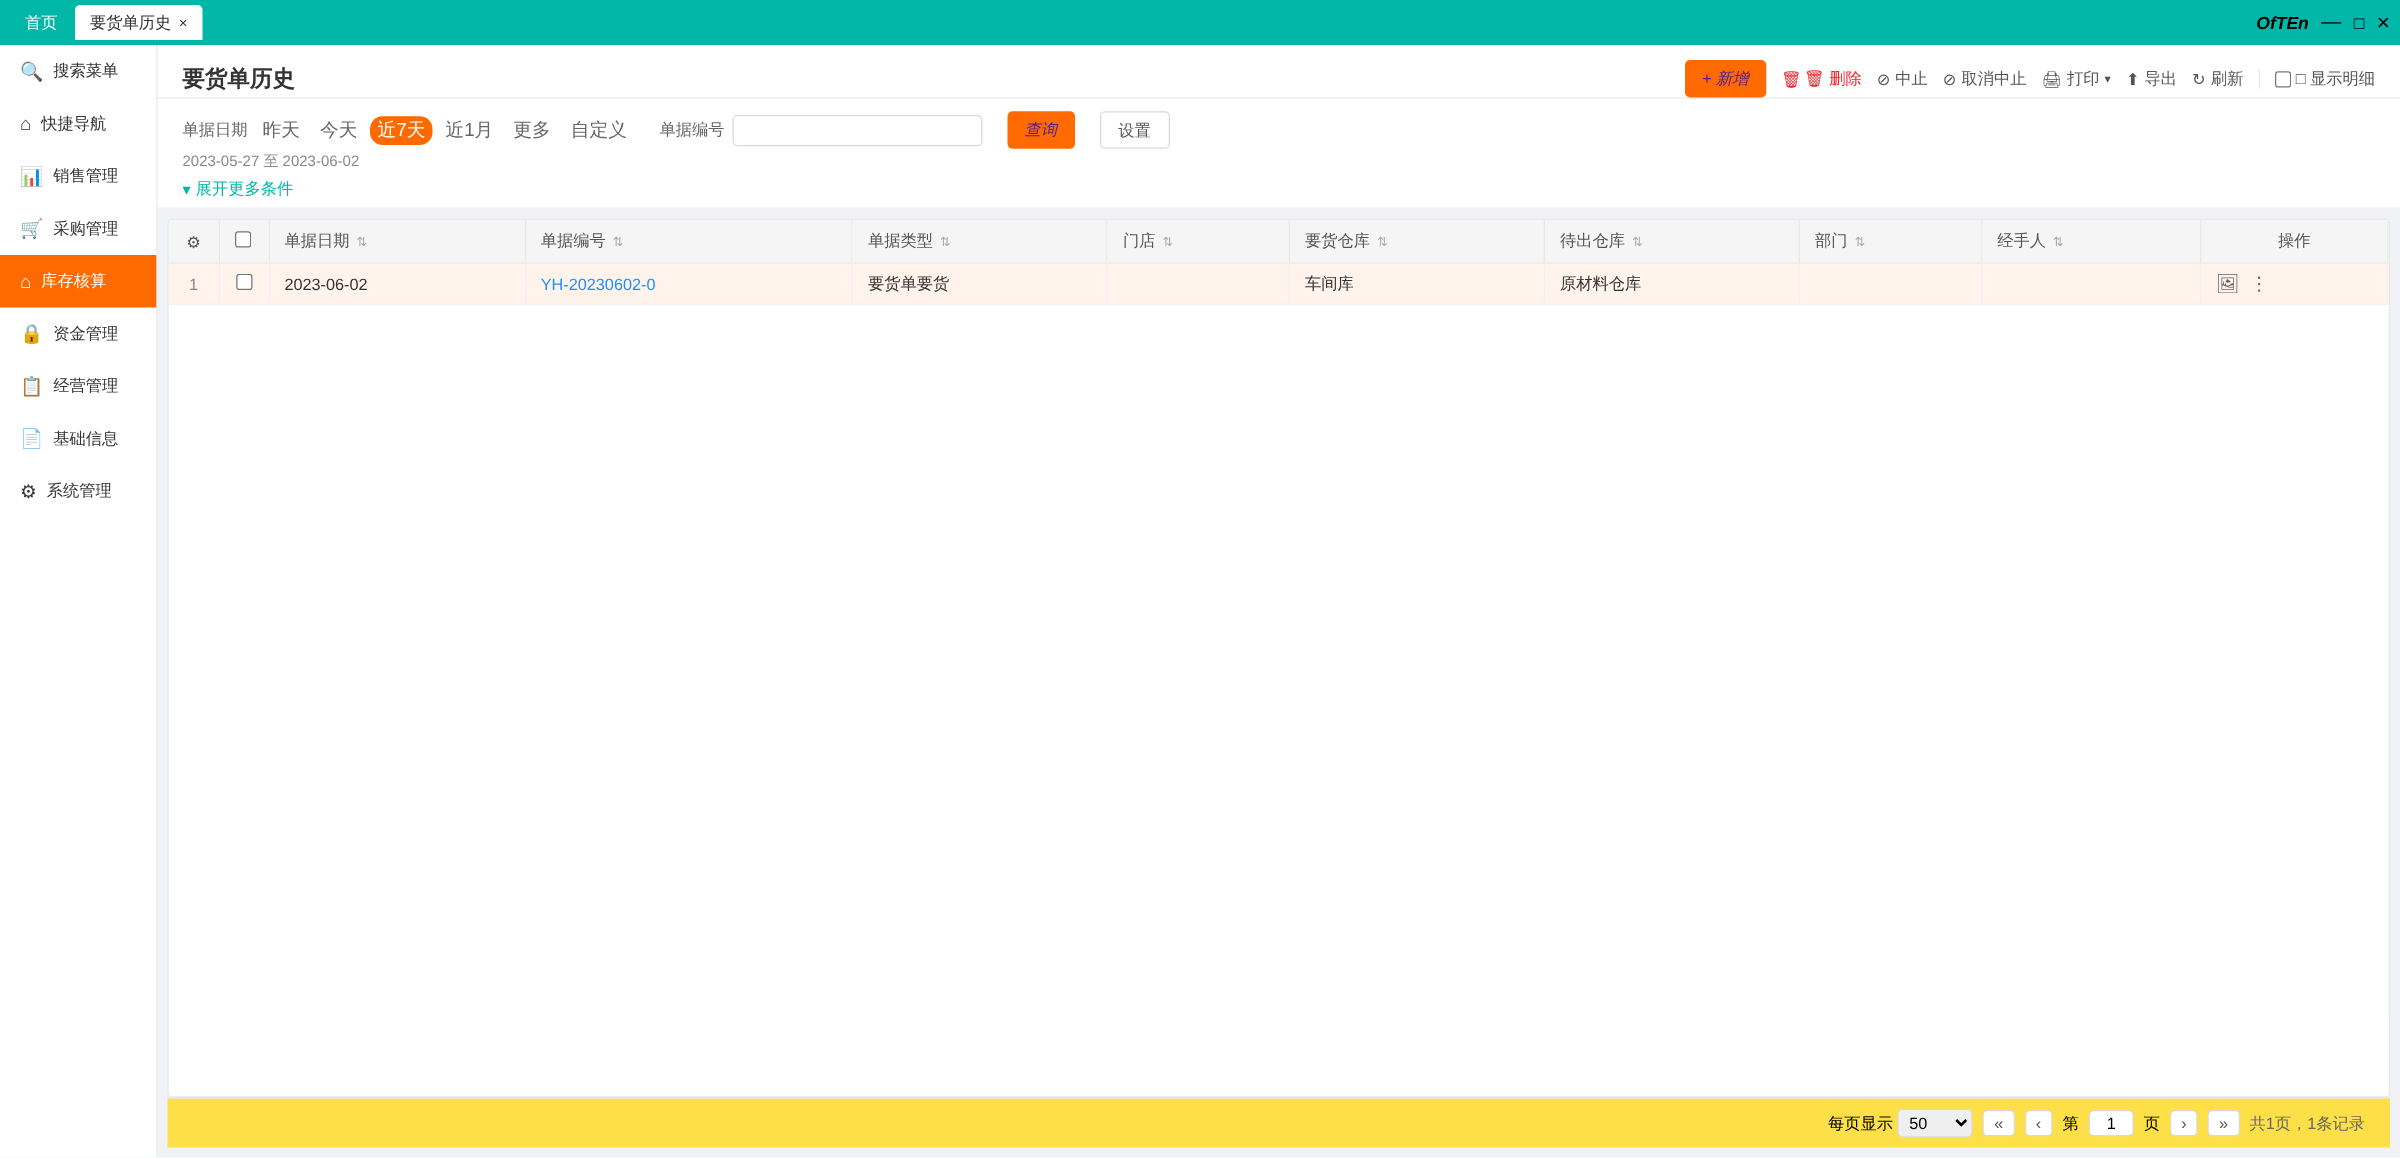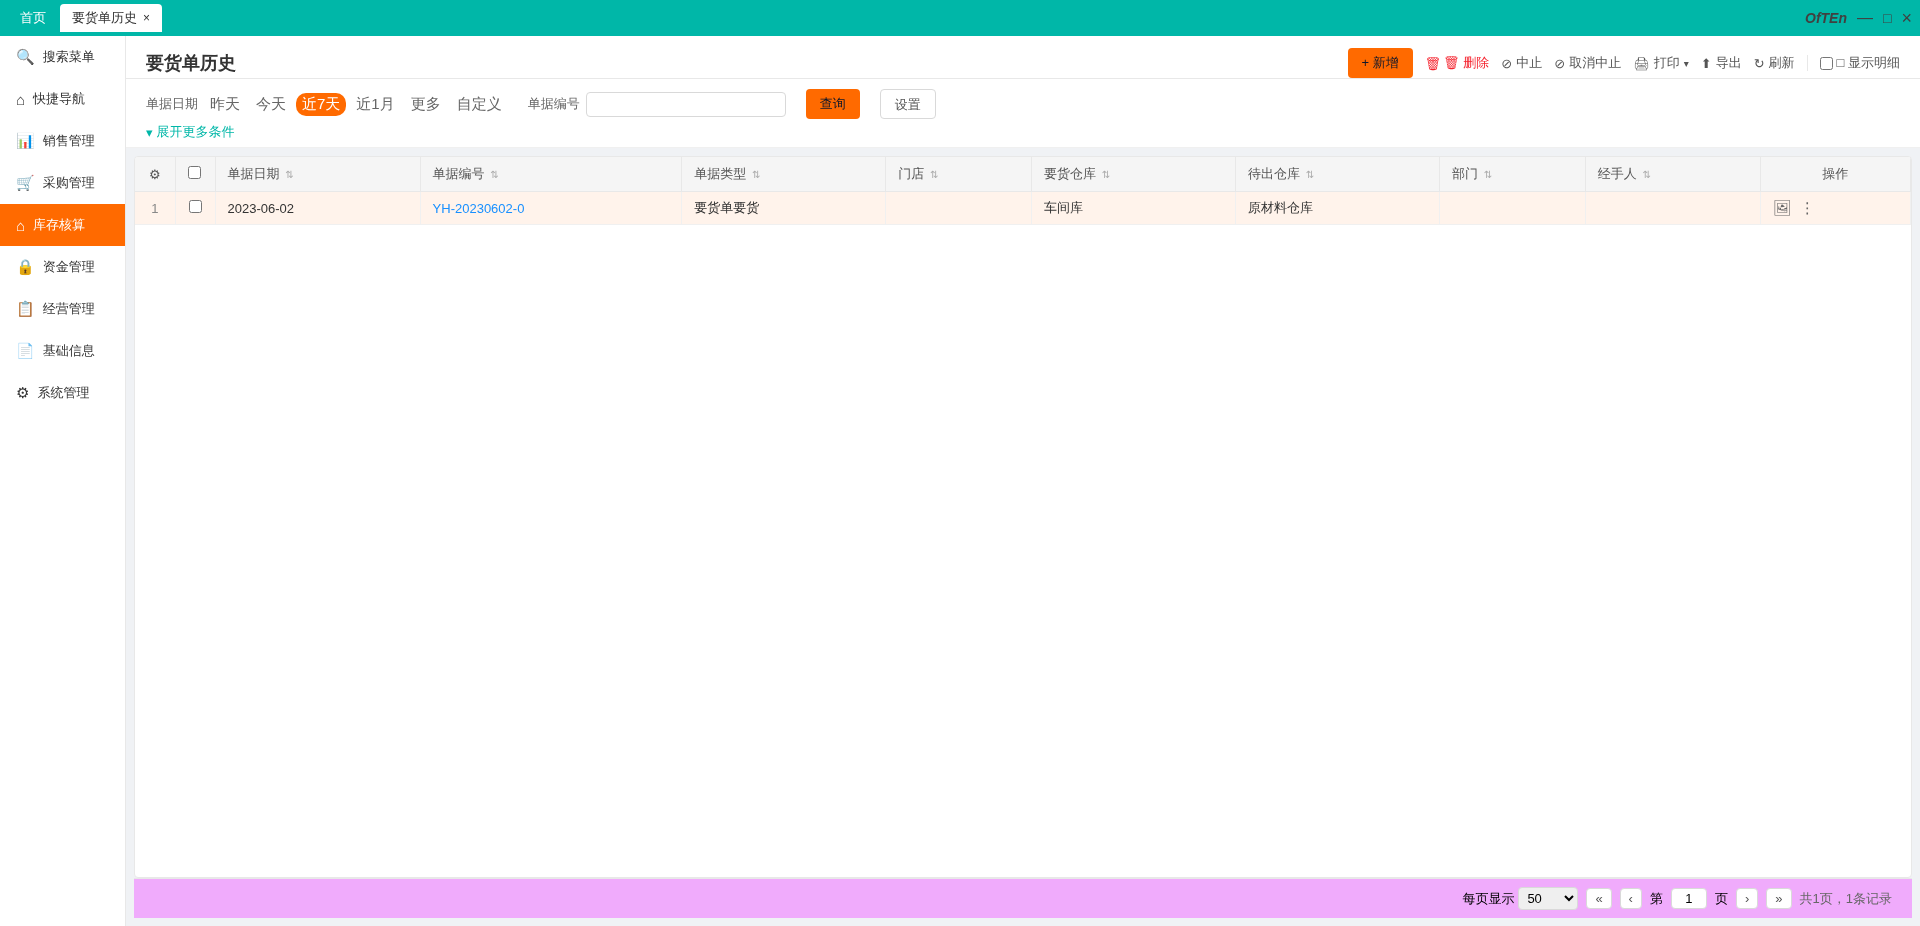--- a/index.html
+++ b/index.html
@@ -31,21 +31,21 @@
     .tab-item.active {
       background: #fff;
       color: #333;
     }
     .tab-item .close-icon { margin-left: 6px; font-size: 12px; cursor: pointer; }
     .top-bar-right {
       margin-left: auto;
       display: flex;
       align-items: center;
       gap: 10px;
-      color: #404040;
+      color: #000000;
       font-size: 13px;
     }
     .top-bar-right span { cursor: pointer; }
 
     
     .main-layout {
       display: flex;
       flex: 1;
       overflow: hidden;
     }
@@ -109,26 +109,27 @@
       align-items: center;
       gap: 4px;
       cursor: pointer;
       color: #555;
       font-size: 13px;
       padding: 4px 0;
     }
     .toolbar-btn.red { color: #f5222d; }
     .btn-primary {
       background: #ff6a00;
-      color: #0f172a;
+      color: #4c1d95;
       border: none;
       padding: 6px 14px;
       border-radius: 4px;
       cursor: pointer;
       font-size: 13px;
+      font-style: italic;
     }
     .btn-default {
       background: #fff;
       color: #555;
       border: 1px solid #d9d9d9;
       padding: 6px 14px;
       border-radius: 4px;
       cursor: pointer;
       font-size: 13px;
     }
@@ -251,21 +252,21 @@
       font-size: 13px;
       color: #666;
       border-top: 1px solid #e8e8e8;
       flex-shrink: 0;
       margin: 0 8px;
       border-bottom: 1px solid #e8e8e8;
     }
 
     
     .pagination-bar {
-      background: #f0abfc;
+      background: #fde047;
       padding: 8px 20px;
       display: flex;
       align-items: center;
       justify-content: flex-end;
       gap: 8px;
       flex-shrink: 0;
       border-top: 1px solid #e8e8e8;
       margin: 0 8px 8px 8px;
     }
     .pagination-bar .per-page { display: flex; align-items: center; gap: 4px; }
@@ -423,20 +424,23 @@
         </div>
 
         <div class="filter-group">
           <span class="filter-label">单据编号</span>
           <input class="filter-input" type="text" style="">
         </div>
 
 
         <button class="btn-primary" style="height:30px;">查询</button>
         <button class="btn-default" style="height:30px;">设置</button>
+      </div>
+      <div style="margin-top:2px;">
+        <span class="date-range">2023-05-27 至 2023-06-02</span>
       </div>
       <div class="expand-more" style="margin-top:4px;">
         <span>▾</span>
         <span>展开更多条件</span>
       </div>
     </div>
 
     <div class="table-area">
       <table>
         <thead>

